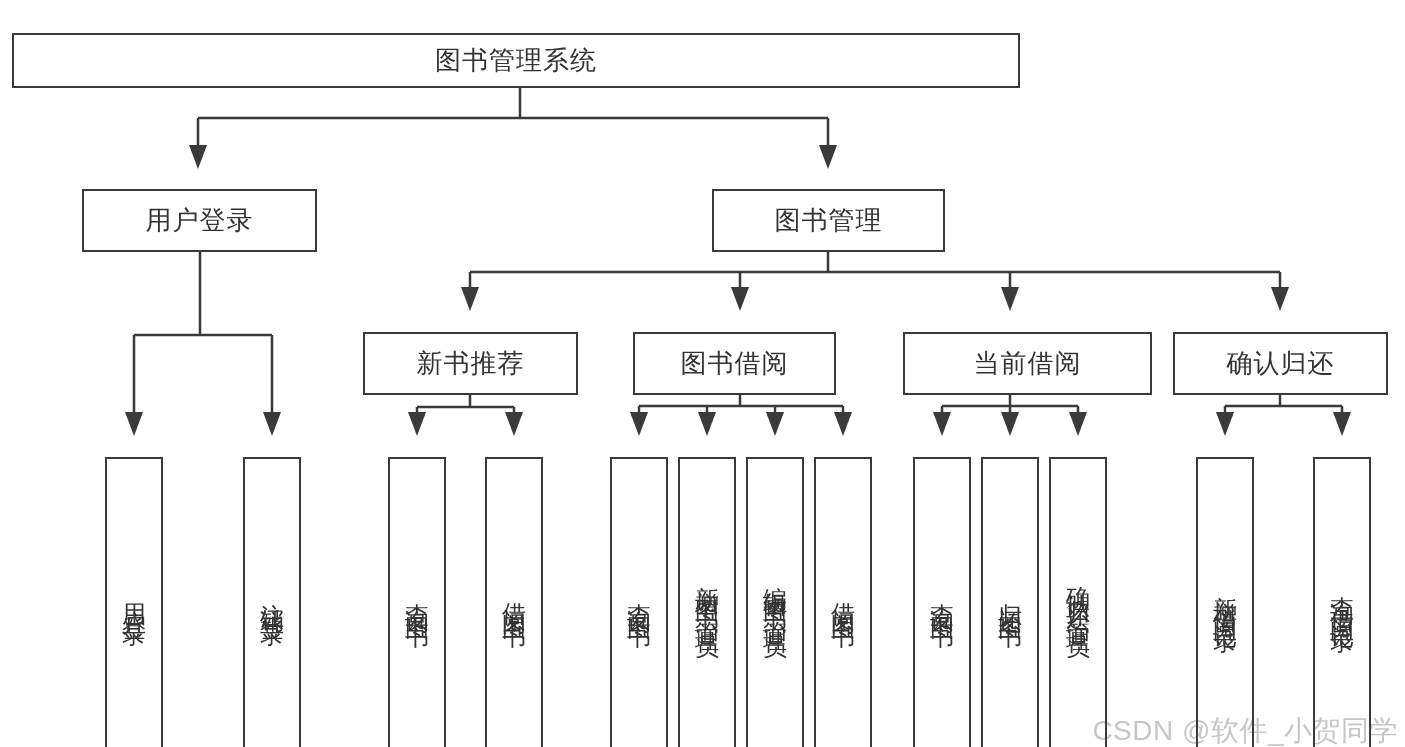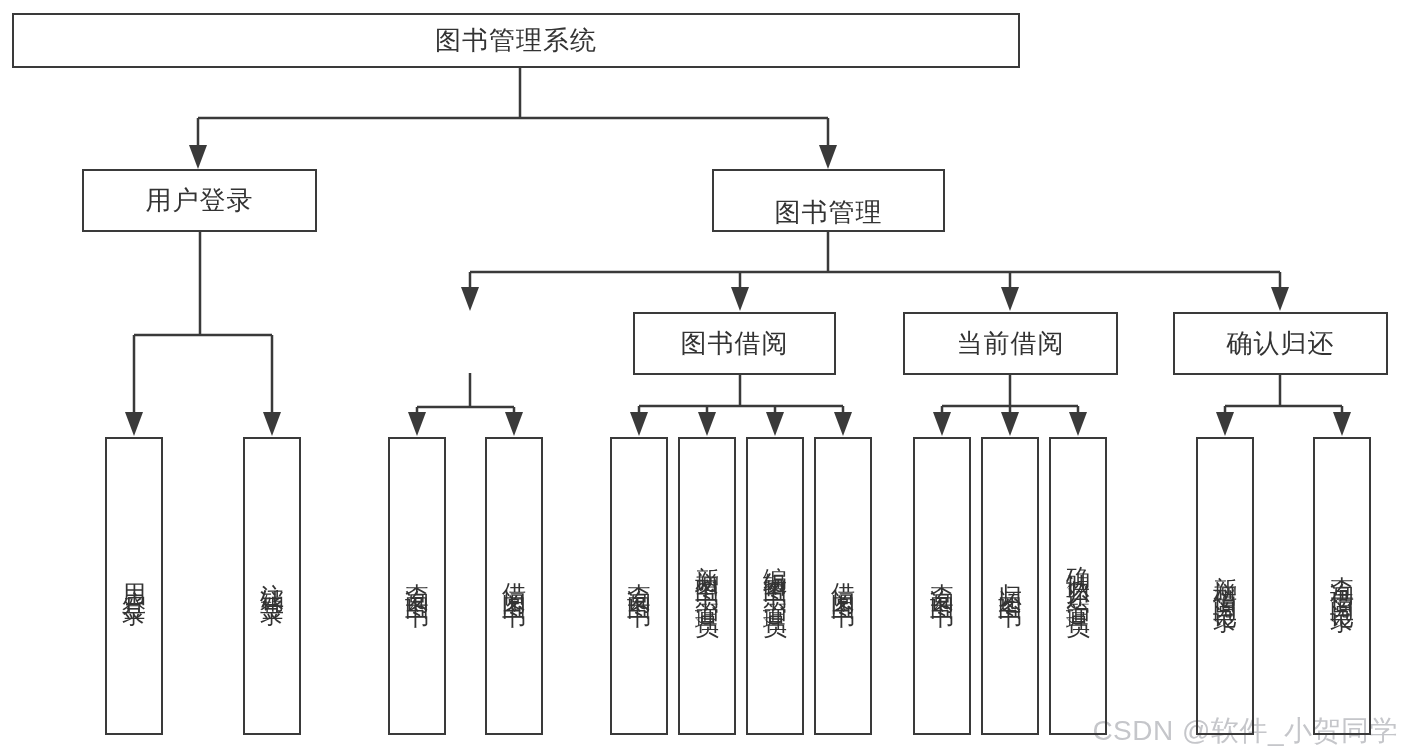--- a/index.html
+++ b/index.html
@@ -20,20 +20,21 @@
   }
   .node {
     position: absolute;
     box-sizing: border-box;
     background: #ffffff;
     border: 2.5px solid #3a3a3a;
     display: flex;
     align-items: center;
     justify-content: center;
     z-index: 2;
+    margin-top: 20px;
   }
   .h-label {
     font-size: 26px;
     letter-spacing: 1px;
     white-space: nowrap;
   }
   .leaf { padding-bottom: 16px; }
   .v-label {
     writing-mode: vertical-rl;
     text-orientation: mixed;
@@ -117,28 +118,31 @@
     </g>
   </svg>
 
   <div class="node" style="left:12px; top:13px; width:1008px; height:55px;">
     <span class="h-label">图书管理系统</span>
   </div>
 
   <div class="node" style="left:82px; top:169px; width:235px; height:63px;">
     <span class="h-label">用户登录</span>
   </div>
-  <div class="node" style="left:712px; top:169px; width:233px; height:63px;align-items:flex-end;">
+  <div class="node" style="left:712px; top:169px; width:233px; height:63px;">
     <span class="h-label">图书管理</span>
   </div>
 
+  <div class="node" style="left:363px; top:312px; width:215px; height:63px;">
+    <span class="h-label">新书推荐</span>
+  </div>
   <div class="node" style="left:633px; top:312px; width:203px; height:63px;">
     <span class="h-label">图书借阅</span>
   </div>
-  <div class="node" style="left:903px; top:312px; width:215px; height:63px;">
+  <div class="node" style="left:903px; top:312px; width:249px; height:63px;">
     <span class="h-label">当前借阅</span>
   </div>
   <div class="node" style="left:1173px; top:312px; width:215px; height:63px;">
     <span class="h-label">确认归还</span>
   </div>
 
   <div class="node leaf" style="left:105px; top:437px; width:58px; height:298px;">
     <span class="v-label">用户登录</span>
   </div>
   <div class="node leaf" style="left:243px; top:437px; width:58px; height:298px;">

